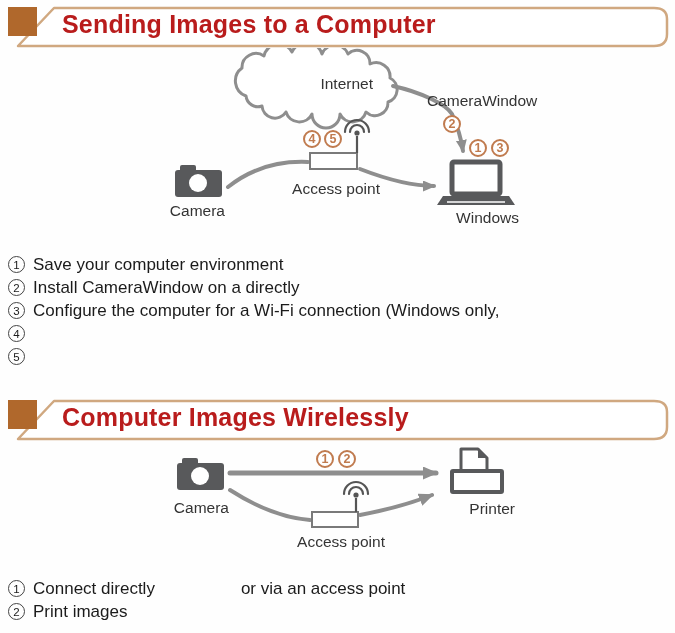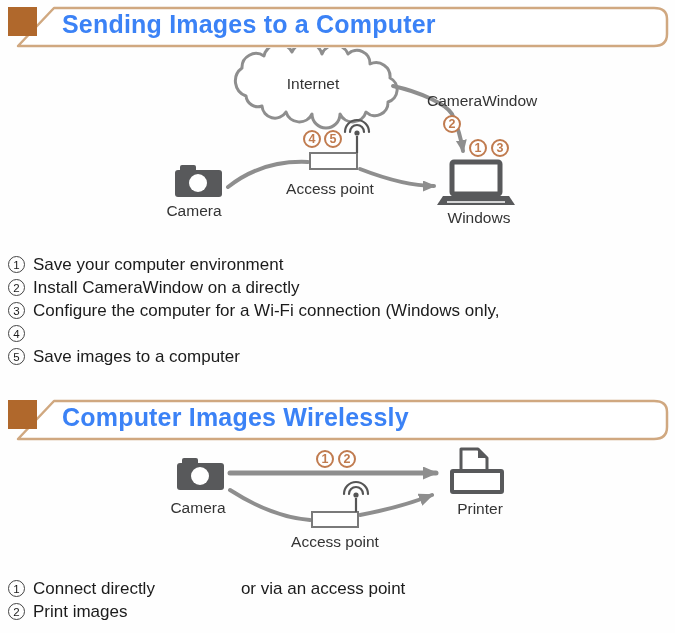--- a/index.html
+++ b/index.html
@@ -4,28 +4,28 @@
 <style>
   html,body{margin:0;padding:0;}
   body{
     width:675px;height:633px;position:relative;background:#fefefe;
     font-family:"Liberation Sans", sans-serif;overflow:hidden;
   }
   .sec-header{position:absolute;left:4px;width:667px;height:44px;}
   .sec-header svg{position:absolute;left:0;top:0;}
   .sec-title{
     position:absolute;left:58px;top:5px;margin:0;
-    font-size:25px;font-weight:bold;color:#3b82f6;letter-spacing:0.2px;
+    font-size:25px;font-weight:bold;color:#b91c1c;letter-spacing:0.2px;
     white-space:nowrap;
   }
   .diagram{position:absolute;left:0;width:675px;}
   .diagram svg{position:absolute;left:0;top:0;}
   .dlabel{
     position:absolute;font-size:15.5px;color:#343434;white-space:nowrap;
-    text-align:center;
+    text-align:right;
   }
   .marker{
     position:absolute;width:18px;height:18px;border-radius:50%;
     border:2px solid #c07b4f;color:#c07b4f;background:#ffffff;
     font-size:12.5px;font-weight:bold;line-height:14px;
     display:flex;align-items:center;justify-content:center;box-sizing:border-box;
   }
   .steps{position:absolute;left:8px;margin:0;padding:0;list-style:none;}
   .steps li{
     display:flex;align-items:center;height:23px;color:#1b1b1b;
@@ -124,21 +124,20 @@
   </li>
   <li>
     <span class="circ">3</span>
     <span>Configure the computer for a Wi-Fi connection (Windows only,</span>
   </li>
   <li>
     <span class="circ">4</span>
   </li>
   <li>
     <span class="circ">5</span>
-    <span>Save images to a computer</span>
   </li>
 </ol>
 
 <div class="sec-header" style="top:398px">
   <svg width="667" height="44" viewBox="0 0 667 44">
     <path d="M 50 3 H 650 Q 663 3 663 14 V 29 Q 663 41 650 41 H 14 Z" fill="#ffffff" stroke="#d0a880" stroke-width="2.5" stroke-linejoin="round"></path>
     <rect x="4" y="2" width="29" height="29" fill="#b0682c"></rect>
   </svg>
   <h1 class="sec-title">Computer Images Wirelessly</h1>
 </div>

